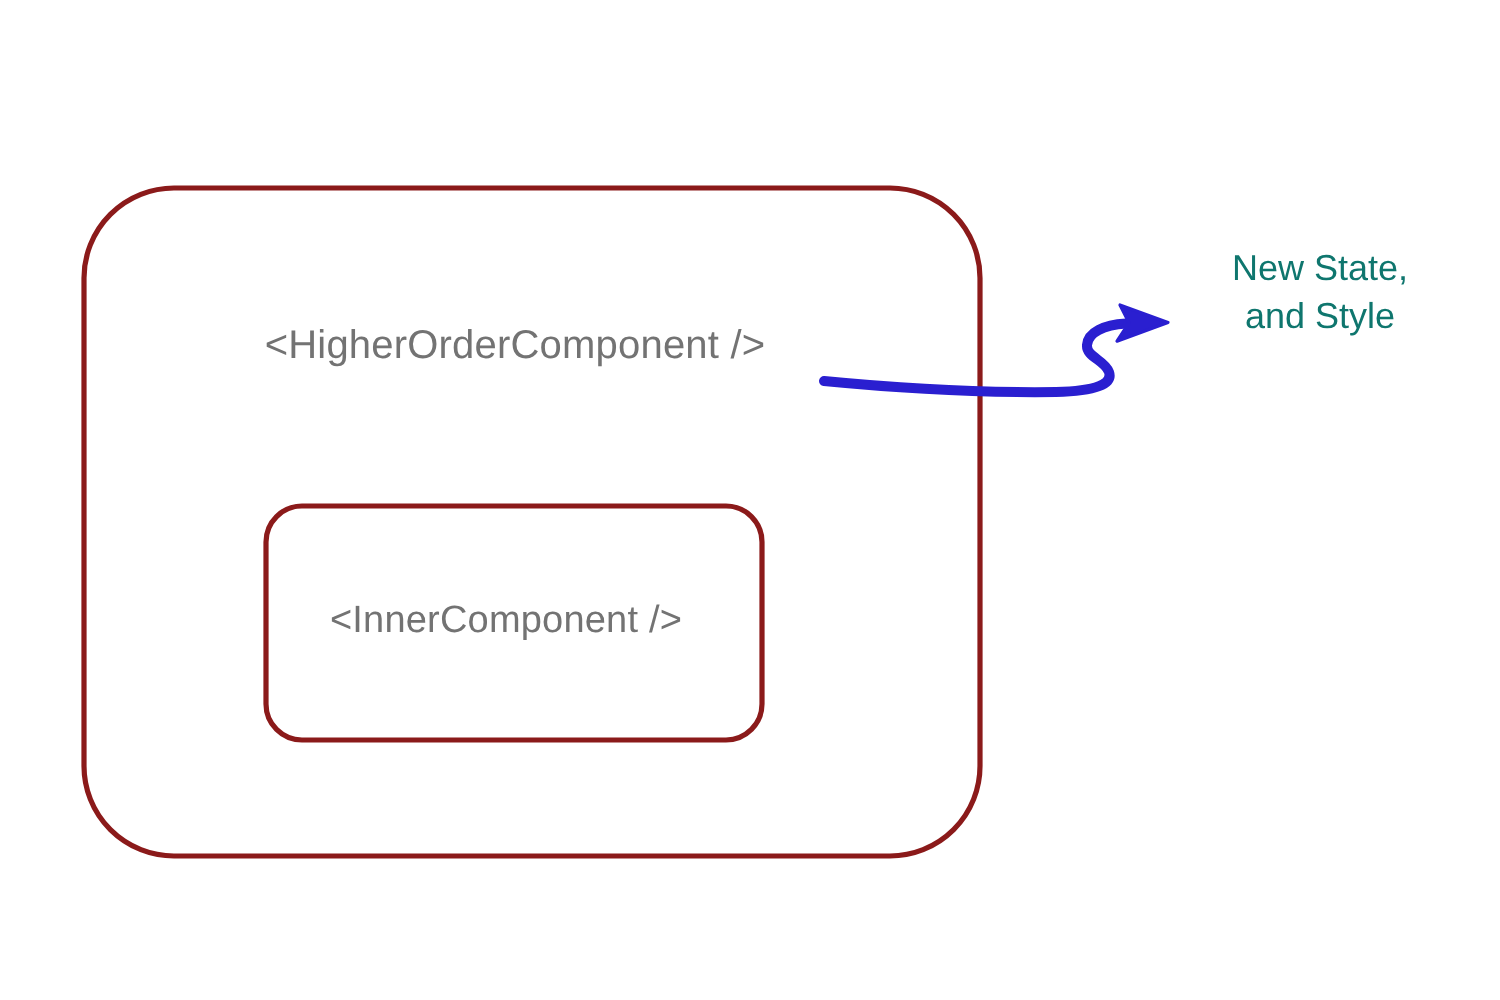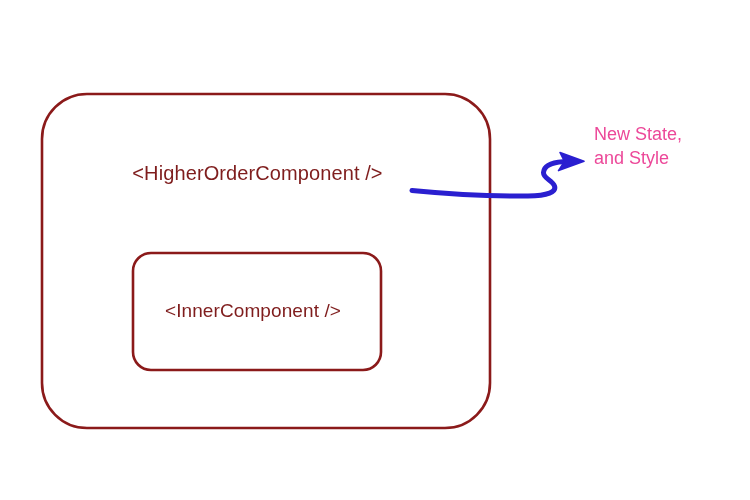--- a/index.html
+++ b/index.html
@@ -20,21 +20,21 @@
   }
   .diagram-svg {
     position: absolute;
     left: 0;
     top: 0;
     width: 750px;
     height: 500px;
   }
   .box-label {
     position: absolute;
-    color: #7f1d1d;
+    color: #737373;
     text-align: center;
     white-space: nowrap;
     user-select: none;
   }
   #hoc-label {
     left: 0px;
     top: 161px;
     width: 515px;
     font-size: 20px;
     line-height: 24px;
@@ -46,21 +46,22 @@
     width: 240px;
     font-size: 19px;
     line-height: 23px;
     letter-spacing: 0.1px;
   }
   #annotation {
     position: absolute;
     left: 594px;
     top: 122px;
     width: 132px;
-    color: #ec4899;
+    text-align: center;
+    color: #0f766e;
     font-size: 18px;
     line-height: 24px;
     user-select: none;
   }
   #annotation div {
     white-space: nowrap;
   }
 </style>
 </head>
 <body>

